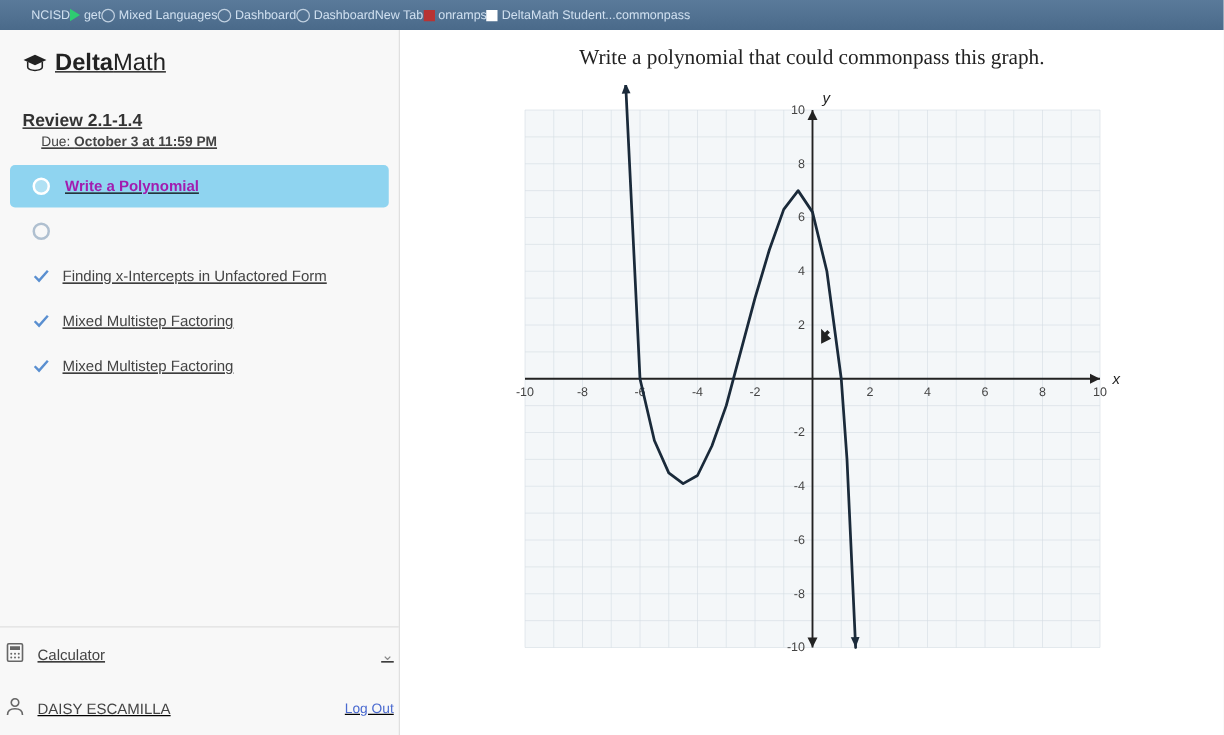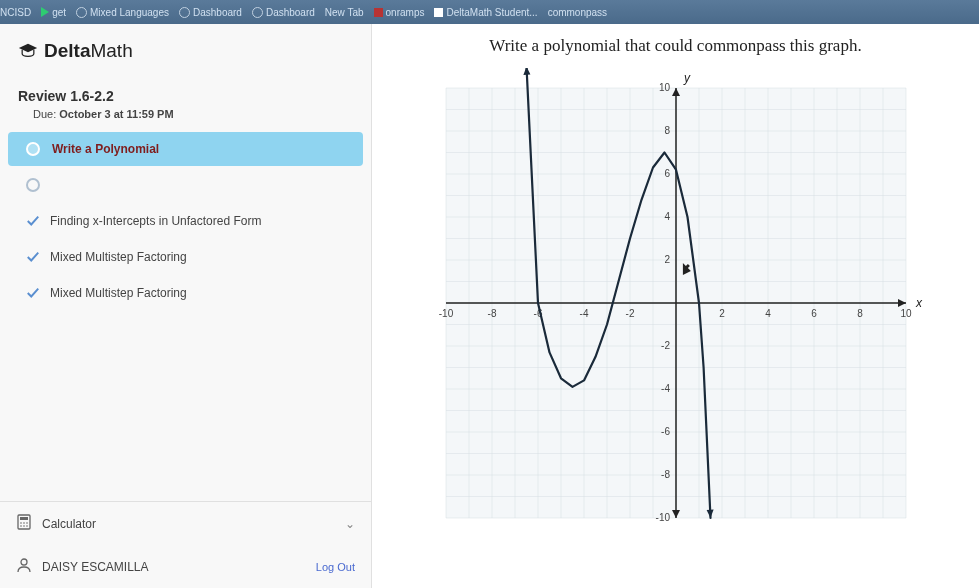--- a/index.html
+++ b/index.html
@@ -3,41 +3,41 @@
   <meta charset="utf-8">
   <style>
     * { margin: 0; padding: 0; box-sizing: border-box; font-family: Arial, sans-serif; }
     body { width: 979px; height: 588px; background: #f0f0f0; overflow: hidden; }
     
     .browser-bar {
       height: 24px;
       background: linear-gradient(to bottom, #5a7a9a, #4a6a8a);
       display: flex;
       align-items: center;
-      gap: 10px;
-      padding: 0 0;
+      padding: 0 25px;
       color: #d0e0f0;
       font-size: 10px;
       white-space: nowrap;
       overflow: hidden;
     }
     .browser-bar .tab-item { display: flex; align-items: center; gap: 3px; }
     .browser-bar .circle { width: 11px; height: 11px; border: 1.5px solid #c0d0e0; border-radius: 50%; display: inline-block; }
     .browser-bar .play { width: 0; height: 0; border-top: 5px solid transparent; border-bottom: 5px solid transparent; border-left: 8px solid #2ecc71; }
     .browser-bar .sq { width: 9px; height: 9px; background: #b83333; display: inline-block; }
     .browser-bar .sq-w { width: 9px; height: 9px; background: #fff; display: inline-block; }
     
     .main-layout { display: flex; height: calc(100% - 24px); }
     
     .sidebar {
-      width: 372px;
+      width: 320px;
       background: #f8f8f8;
       display: flex;
       flex-direction: column;
       border-right: 1px solid #e0e0e0;
+      text-decoration: underline;
     }
     .logo-area { padding: 16px 18px 8px; display: flex; align-items: center; gap: 6px; }
     .logo-icon { width: 20px; height: 16px; position: relative; }
     .logo-text { font-size: 19px; font-weight: 400; color: #222; }
     .logo-text b { font-weight: 700; }
     
     .assignment-info { padding: 18px 18px 10px; }
     .assignment-title { font-size: 14px; font-weight: 700; color: #333; margin-bottom: 4px; }
     .assignment-due { font-size: 11px; color: #444; padding-left: 15px; }
     .grade-row { padding: 8px 18px 0; }
@@ -51,28 +51,28 @@
       padding: 10px 18px;
       display: flex;
       align-items: center;
       gap: 10px;
       font-size: 12px;
       color: #444;
       cursor: pointer;
       border-radius: 4px;
       margin: 2px 8px;
     }
-    .nav-item.active { background: #8fd4f0; color: #7f1d1d; font-weight: 700; gap: 12px; }
+    .nav-item.active { background: #8fd4f0; color: #a21caf; font-weight: 700; gap: 12px; }
     .nav-bullet { width: 14px; height: 14px; border: 2px solid #b0c0d0; border-radius: 50%; flex-shrink: 0; }
     .nav-item.active .nav-bullet { border-color: #fff; background: rgba(255,255,255,0.3); }
     .nav-check { width: 14px; height: 14px; flex-shrink: 0; display: flex; align-items: center; justify-content: center; }
     .nav-check svg { width: 14px; height: 14px; }
     
     .sidebar-footer { border-top: 1px solid #e0e0e0; }
-    .footer-item { padding: 12px 16px; display: flex; align-items: center; gap: 10px; font-size: 12px; color: #444; cursor: pointer; }
+    .footer-item { padding: 12px 4px; display: flex; align-items: center; gap: 10px; font-size: 12px; color: #444; cursor: pointer; }
     .footer-item .chev { margin-left: auto; color: #888; }
     .logout-link { color: #4a6ad0; margin-left: auto; font-size: 11px; }
     
     .content { flex: 1; background: #fff; padding: 8px 20px; overflow: hidden; position: relative; }
     .prompt-text { font-family: Georgia, serif; font-size: 17px; color: #222; text-align: center; padding: 4px 0 12px; }
     
     .graph-wrap { display: flex; justify-content: center; }
     .graph-svg { display: block; }
     
     .icon-svg { width: 16px; height: 16px; }
@@ -122,21 +122,21 @@
       <span class="logo-icon">
         <svg viewBox="0 0 24 18">
             <path d="M12 1 L23 6 L12 11 L1 6 Z" fill="#222"></path>
             <path d="M5 8 v5 c0 2 4 3 7 3 s7-1 7-3 v-5" fill="none" stroke="#222" stroke-width="1.5"></path>
           </svg>
       </span>
       <span class="logo-text"><b>Delta</b><span>Math</span></span>
     </div>
 
     <div class="assignment-info">
-      <div class="assignment-title">Review 1.6-2.2</div>
+      <div class="assignment-title">Review 2.1-1.4</div>
       <div class="assignment-due">
         <span>Due: </span><b>October 3 at 11:59 PM</b>
       </div>
     </div>
 
 
 
     <div class="nav-list" id="nav-list">
         <div class="nav-item active">
           <span class="nav-bullet"></span>

